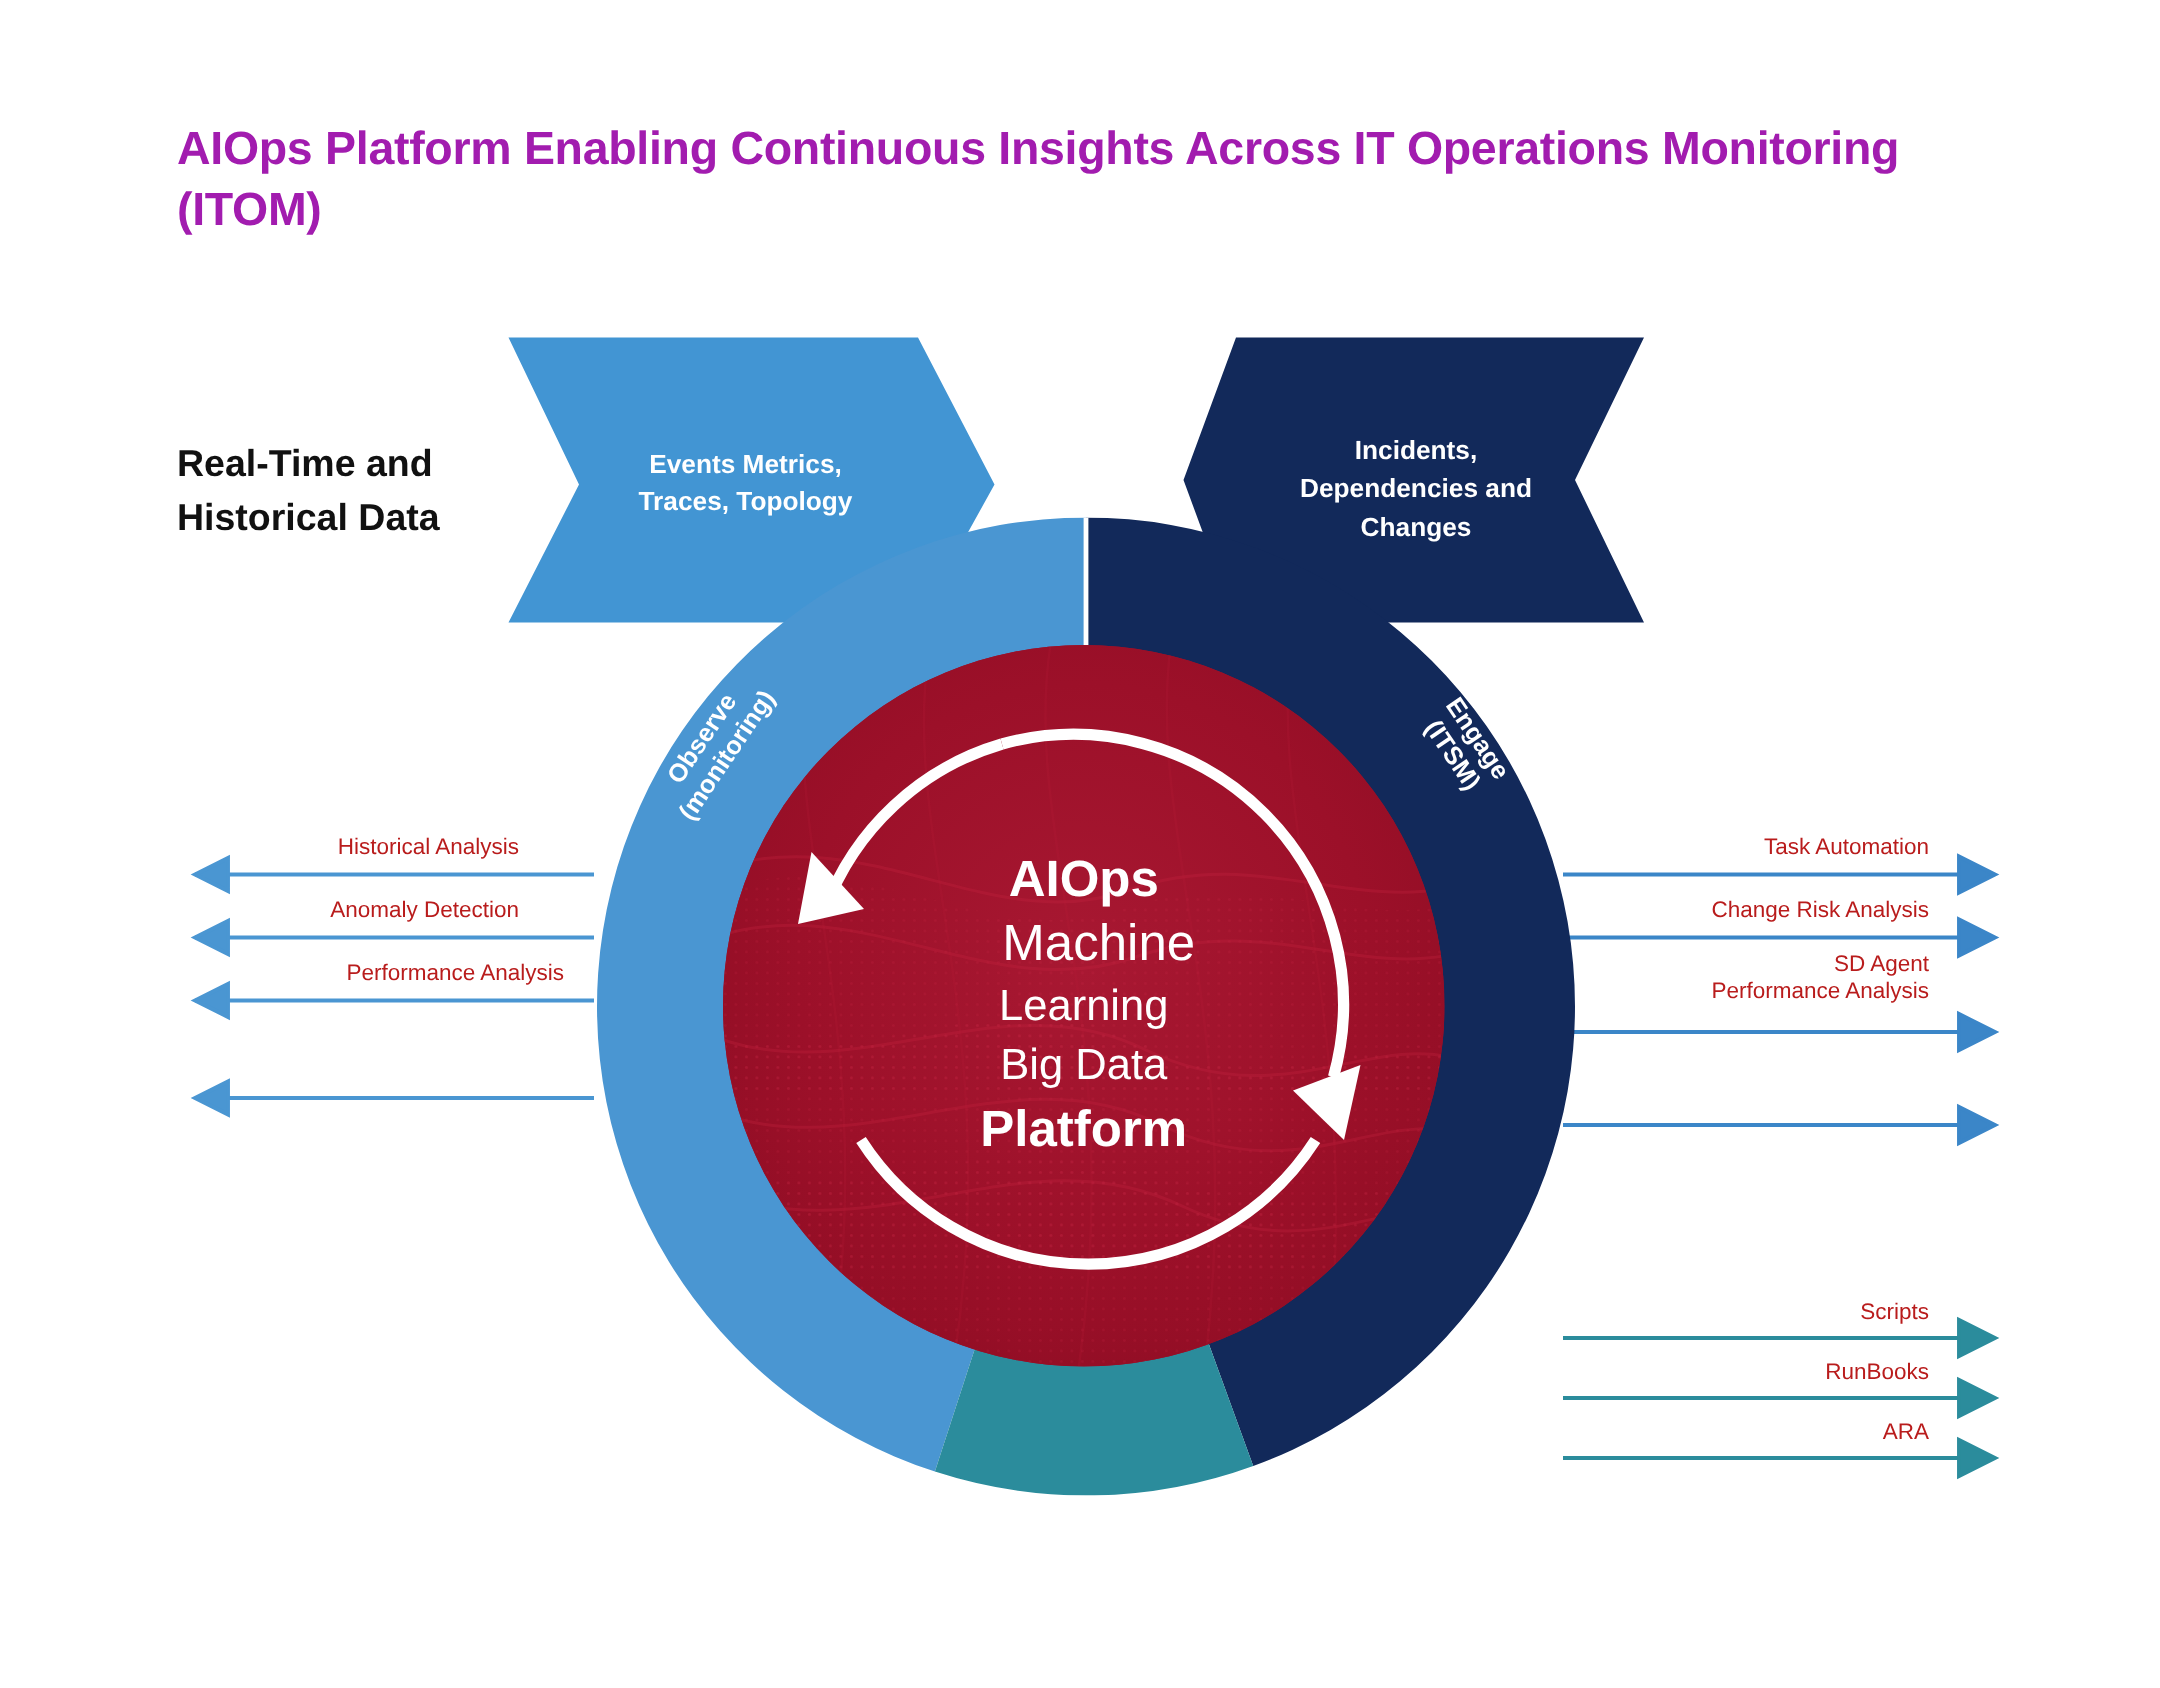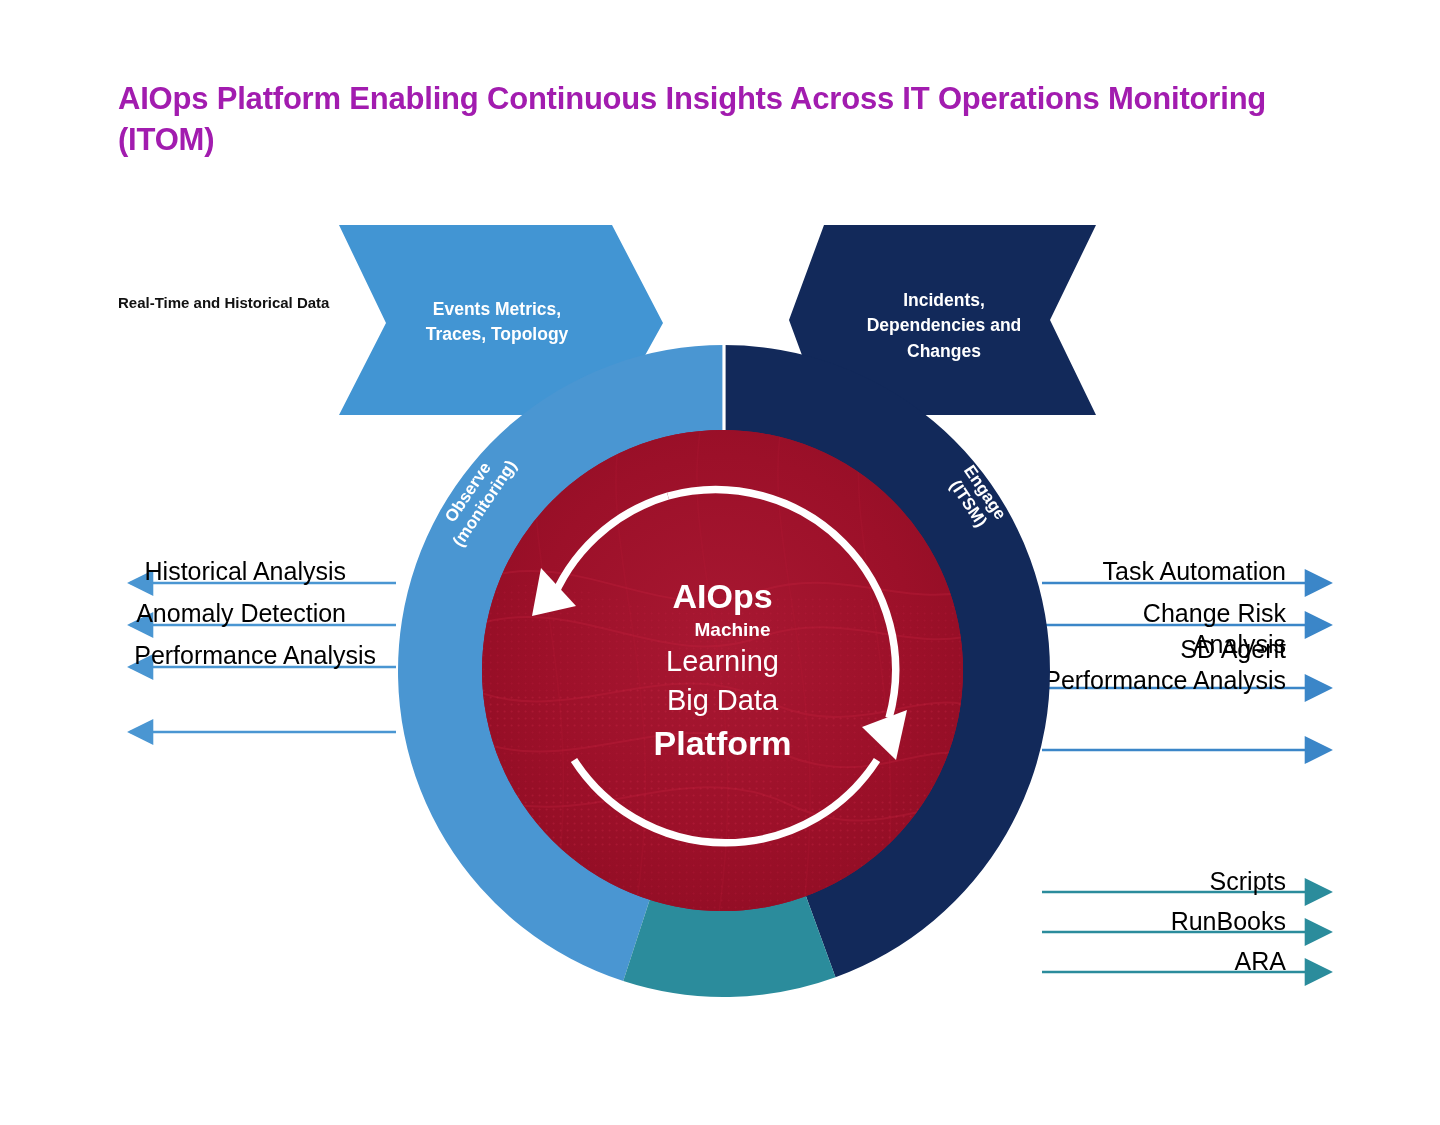--- a/index.html
+++ b/index.html
@@ -26,43 +26,43 @@
     line-height: 1.33;
     color: #a21caf;
     letter-spacing: -0.2px;
   }
 
   
   #rt-label {
     position: absolute;
     left: 118px; top: 292px;
     width: 230px;
-    font-size: 15px;
+    font-size: 25px;
     font-weight: bold;
     line-height: 1.42;
     color: #111111;
   }
 
   
   .chevron-text {
     position: absolute;
     color: #ffffff;
     font-size: 17.5px;
     font-weight: bold;
     line-height: 1.45;
     text-align: center;
     white-space: pre-line;
     pointer-events: none;
   }
   #chev-left-text { left: 392px; top: 297px; width: 210px; }
   #chev-right-text { left: 838px; top: 288px; width: 212px; }
   .arrow-label {
     position: absolute;
-    font-size: 25px;
-    color: #000000;
+    font-size: 15px;
+    color: #b91c1c;
     line-height: 1.22;
     white-space: pre-line;
   }
   .arrow-label.right-al { text-align: right; }
   .arrow-label.left-al { text-align: left; }
 
   
   #ring-wrap {
     position: absolute;
     left: 398px; top: 345px;
@@ -110,21 +110,21 @@
     left: 482px; top: 430px;
     width: 481px; height: 481px;
     display: flex;
     flex-direction: column;
     align-items: center;
     justify-content: center;
     color: #ffffff;
     pointer-events: none;
   }
   #core-text .l1 { font-size: 34px; font-weight: bold; line-height: 1.17; }
-  #core-text .l2 { font-size: 19px; font-weight: bold; line-height: 1.33; margin-left: 20px; }
+  #core-text .l2 { font-size: 34px; font-weight: normal; line-height: 1.33; margin-left: 20px; }
   #core-text .l3 { font-size: 29px; font-weight: normal; line-height: 1.33; }
   #core-text .l4 { font-size: 29px; font-weight: normal; line-height: 1.33; }
   #core-text .l5 { font-size: 34px; font-weight: bold; line-height: 1.2; margin-top: 4px; text-align: right; }
 
   #cycle-arrows {
     position: absolute;
     left: 482px; top: 430px;
     width: 481px; height: 481px;
     pointer-events: none;
   }

